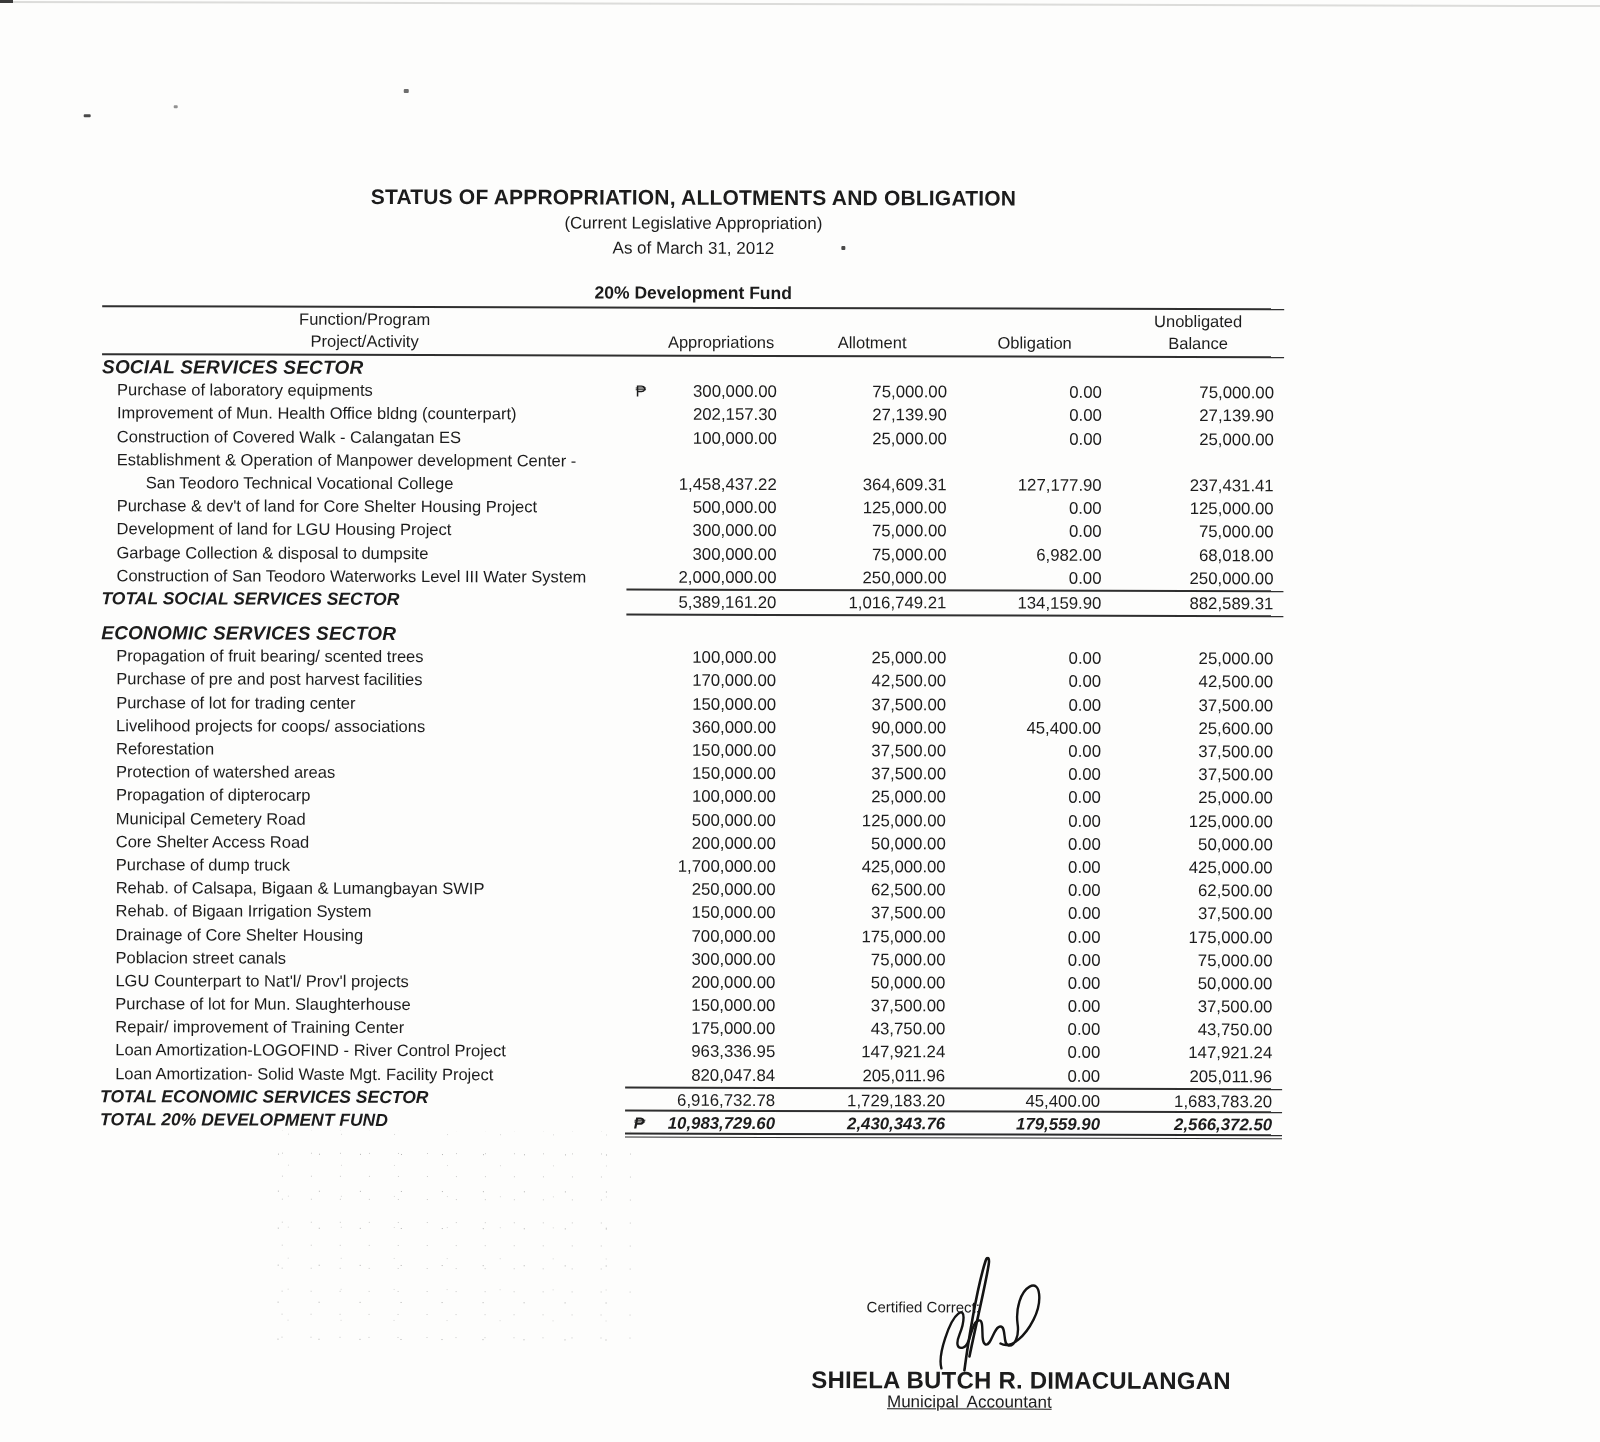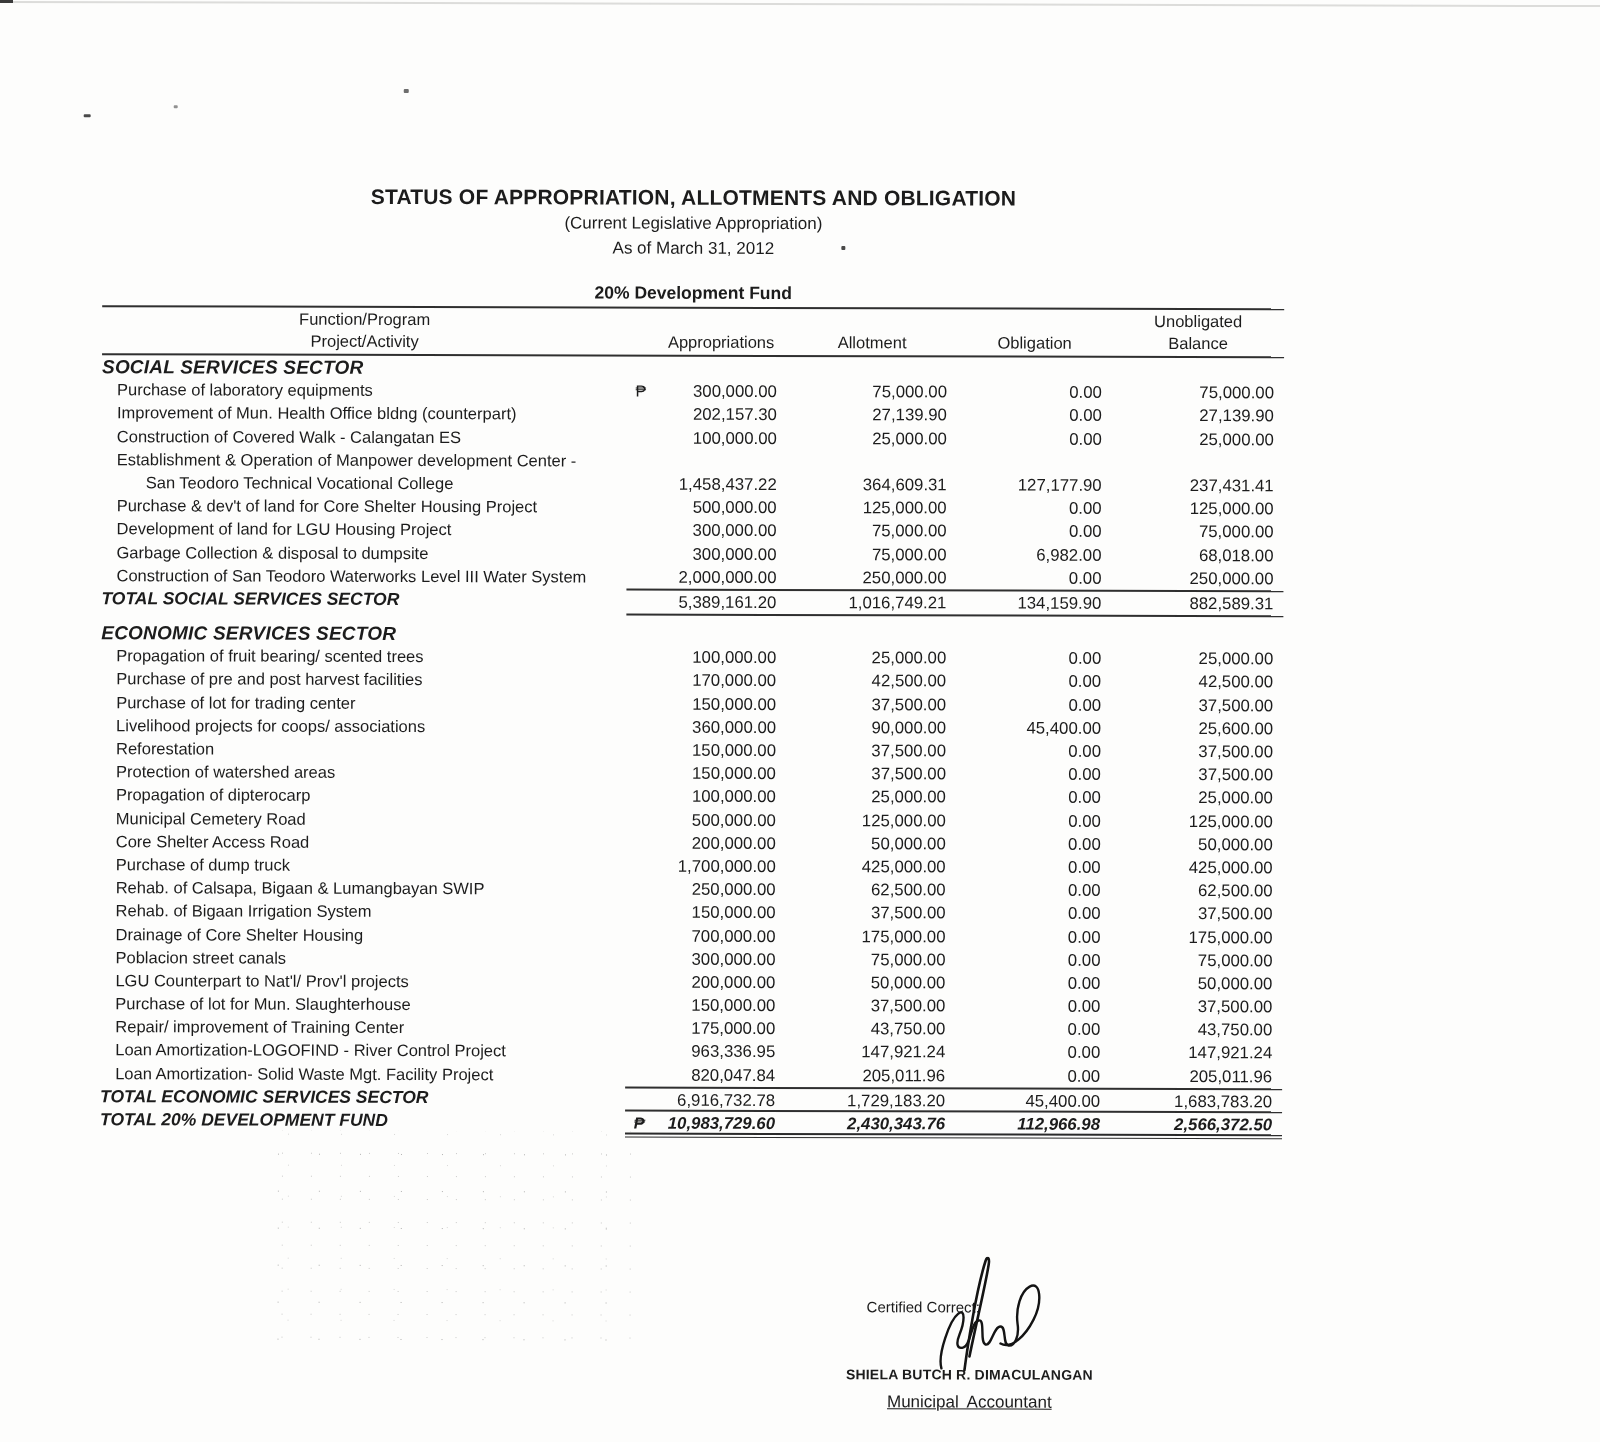--- a/index.html
+++ b/index.html
@@ -45,21 +45,21 @@
   .sec-heading.gap{margin-top:11px;}
   .trow.total .total-label{font-size:17.5px;font-weight:bold;font-style:italic;white-space:nowrap;}
   .num-wrap{grid-column:2 / 7;display:grid;grid-template-columns:28px 132px 170px 155px 172px;}
   .num-wrap.rule-above{border-top:2px solid #2f2f2f;}
   .num-wrap.rule-below{border-bottom:2px solid #2f2f2f;}
   .grand .num,.grand .peso{font-weight:bold;font-style:italic;}
   .double-rule{margin-left:525px;height:5px;border-top:2.5px solid #2b2b2b;border-bottom:1.8px solid #2b2b2b;width:657px;box-sizing:border-box;}
   
   .certified{position:absolute;left:870px;top:1298px;font-size:15px;}
   .sig{position:absolute;left:905px;top:1256px;}
-  .sig-name{position:absolute;left:815px;top:1366px;width:316px;text-align:center;font-size:14px;font-weight:bold;letter-spacing:.2px;white-space:nowrap;}
+  .sig-name{position:absolute;left:815px;top:1366px;width:316px;text-align:center;font-size:24px;font-weight:bold;letter-spacing:.2px;white-space:nowrap;}
   .sig-role{position:absolute;left:815px;top:1392px;width:316px;text-align:center;font-size:17px;word-spacing:4px;text-decoration:underline;}
 </style>
 </head>
 <body>
 
 <div class="sheet">
 
   <div class="scan-topline"></div>
   <div class="scan-corner"></div>
   <div class="speck" style="left:84px;top:116px;width:7px;height:3px;"></div>
@@ -338,21 +338,21 @@
             <div class="num">45,400.00</div>
             <div class="num">1,683,783.20</div>
           </div>
         </div>
         <div class="trow total grand">
           <div class="total-label">TOTAL 20% DEVELOPMENT FUND</div>
           <div class="num-wrap rule-above">
             <div class="peso">₱</div>
             <div class="num">10,983,729.60</div>
             <div class="num">2,430,343.76</div>
-            <div class="num">112,966.98</div>
+            <div class="num">179,559.90</div>
             <div class="num">2,566,372.50</div>
           </div>
         </div>
         <div class="double-rule"></div>
       </div>
   </div>
 
   <div class="certified">Certified Correct:</div>
 
   <div class="sig">

